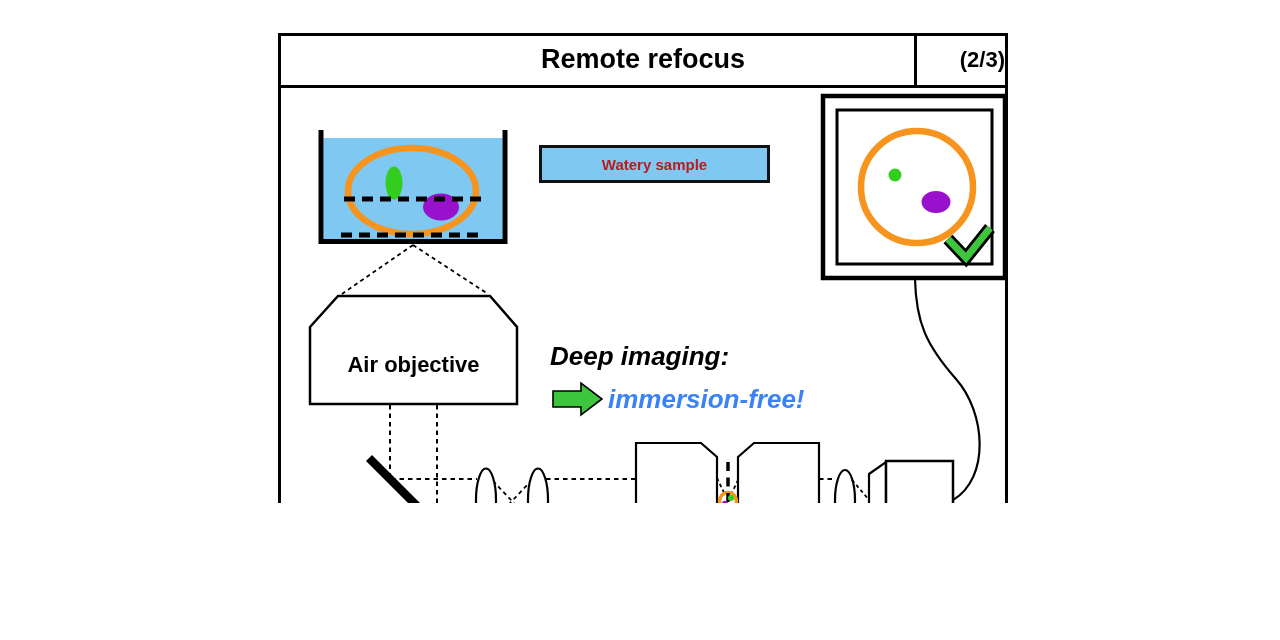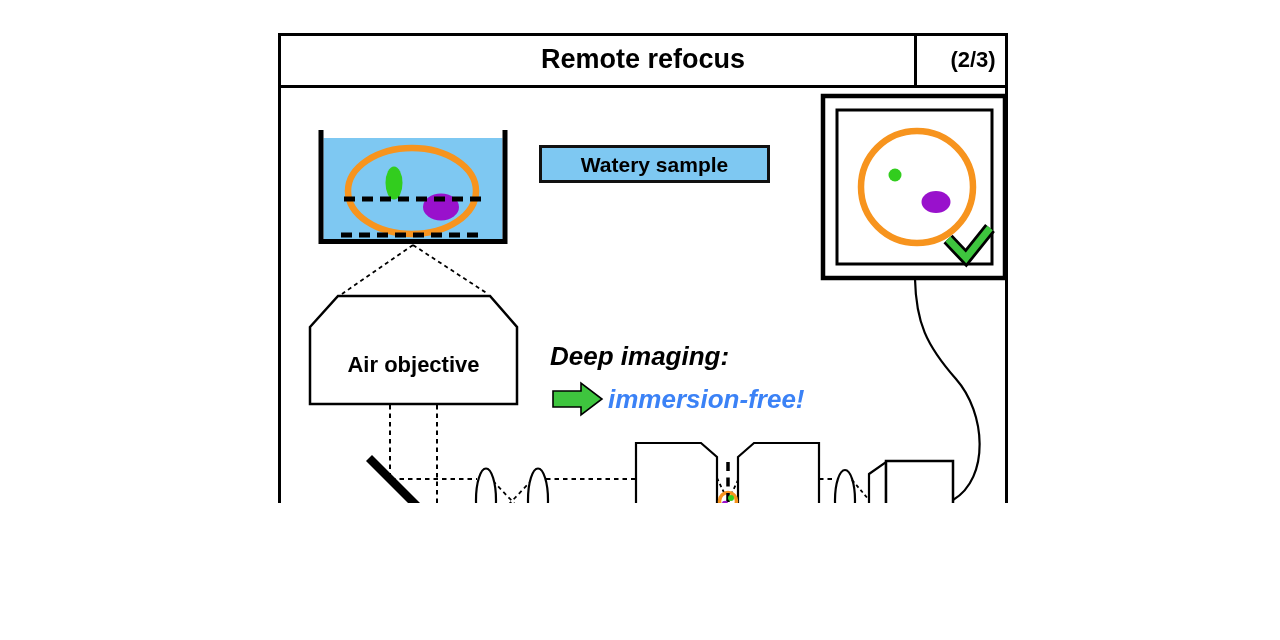--- a/index.html
+++ b/index.html
@@ -4,25 +4,25 @@
 <style>
   html,body{margin:0;padding:0;background:#fff;}
   .stage{position:relative;width:1280px;height:503px;background:#fff;
          font-family:"Liberation Sans",sans-serif;overflow:hidden;}
   .abs{position:absolute;}
   .frame{left:278px;top:33px;width:730px;height:547px;border:3px solid #000;box-sizing:border-box;}
   .title-sep{left:281px;top:85px;width:724px;height:3px;background:#000;}
   .title-divider{left:914px;top:36px;width:3px;height:49px;background:#000;}
   .page-title{left:281px;top:44px;width:724px;text-align:center;
               font-size:27px;font-weight:bold;color:#000;}
-  .page-indicator{left:917px;top:47px;width:88px;text-align:center;
-                  font-size:22px;font-weight:bold;color:#000;padding-left:12px;}
+  .page-indicator{left:917px;top:47px;width:88px;text-align:right;
+                  font-size:22px;font-weight:bold;color:#000;}
   .diagram-svg{left:0;top:0;width:1280px;height:640px;}
   .label-box{box-sizing:border-box;border:3px solid #111;text-align:center;
-             font-weight:bold;font-size:21px;color:#000000;}
+             font-weight:bold;font-size:15px;color:#b91c1c;}
   .sample-label{left:539px;top:145px;width:231px;height:38px;line-height:33px;
                 background:var(--water-blue);}
   .immersion-label{left:538px;top:249px;width:232px;height:37px;line-height:32px;background:#fff;}
   .objective-label{left:310px;top:352px;width:207px;text-align:center;
                    font-weight:bold;font-size:22px;color:#000;}
   .note-heading{left:550px;top:341px;font-size:26px;font-weight:bold;font-style:italic;color:#000;}
   .note-line2{left:608px;top:384px;font-size:26px;font-weight:bold;font-style:italic;color:#3b82f6;}
 </style>
 </head>
 <body>

